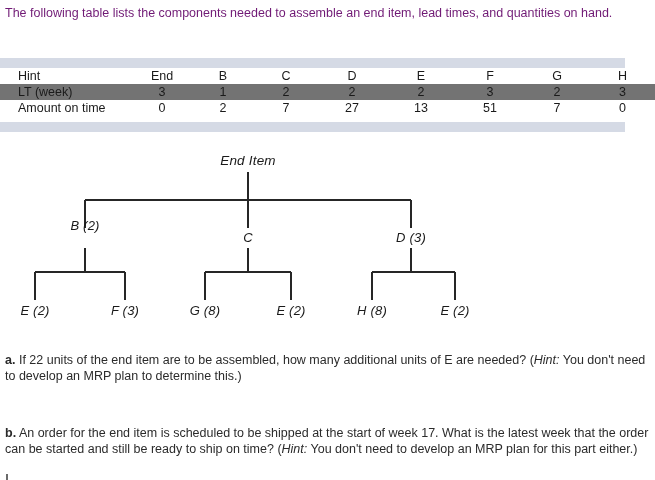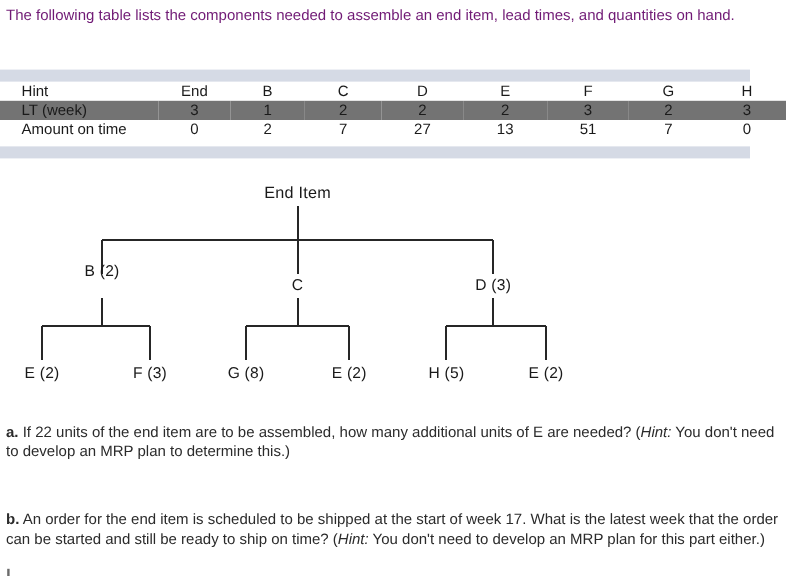--- a/index.html
+++ b/index.html
@@ -40,20 +40,21 @@
   col.c-h{width:65px;}
   
   .tree{
     position:absolute;left:0;top:150px;width:655px;height:185px;
   }
   .tree svg{display:block;}
   .tlabel{
     position:absolute;font-size:13px;color:#1a1a1a;
     white-space:nowrap;transform:translateX(-50%);
     letter-spacing:0.2px;
+    font-style:italic;
   }
   .tlabel.root{font-size:13.5px;}
   
   .qa{
     position:absolute;left:5px;width:645px;
     font-size:12.5px;line-height:16px;color:#2b2b2b;
   }
   .qa b{font-weight:bold;}
   .qa i{font-style:italic;}
   #q-a{top:352px;}
@@ -153,21 +154,21 @@
   <div class="tlabel root" style="left:248px;top:3px;">End Item</div>
 
   <div class="tlabel" style="left:85px;top:68px;">B (2)</div>
   <div class="tlabel" style="left:248px;top:80px;">C</div>
   <div class="tlabel" style="left:411px;top:80px;">D (3)</div>
 
   <div class="tlabel" style="left:35px;top:153px;">E (2)</div>
   <div class="tlabel" style="left:125px;top:153px;">F (3)</div>
   <div class="tlabel" style="left:205px;top:153px;">G (8)</div>
   <div class="tlabel" style="left:291px;top:153px;">E (2)</div>
-  <div class="tlabel" style="left:372px;top:153px;">H (5)</div>
+  <div class="tlabel" style="left:372px;top:153px;">H (8)</div>
   <div class="tlabel" style="left:455px;top:153px;">E (2)</div>
 </div>
 
 <div class="qa" id="q-a">
   <b>a.</b><span> If 22 units of the end item are to be assembled, how many additional units of E are needed? (</span><i>Hint:</i><span> You don't need to develop an MRP plan to determine this.)</span>
 </div>
 
 <div class="qa" id="q-b">
   <b>b.</b><span> An order for the end item is scheduled to be shipped at the start of week 17. What is the latest week that the order can be started and still be ready to ship on time? (</span><i>Hint:</i><span> You don't need to develop an MRP plan for this part either.)</span>
 </div>

